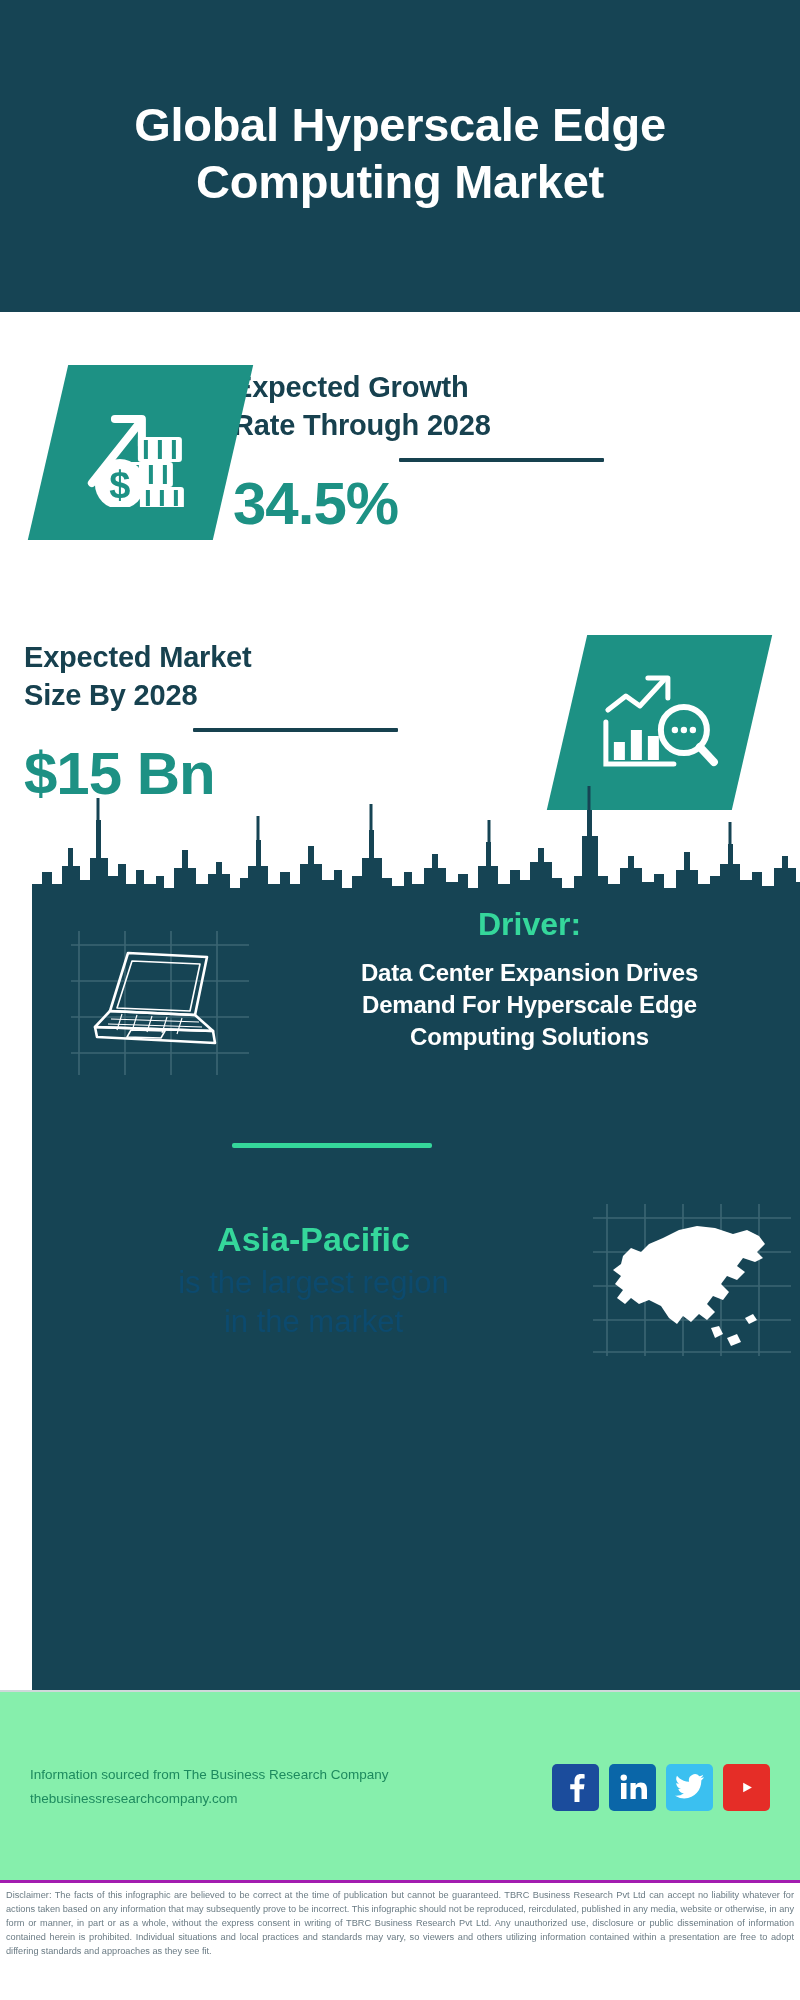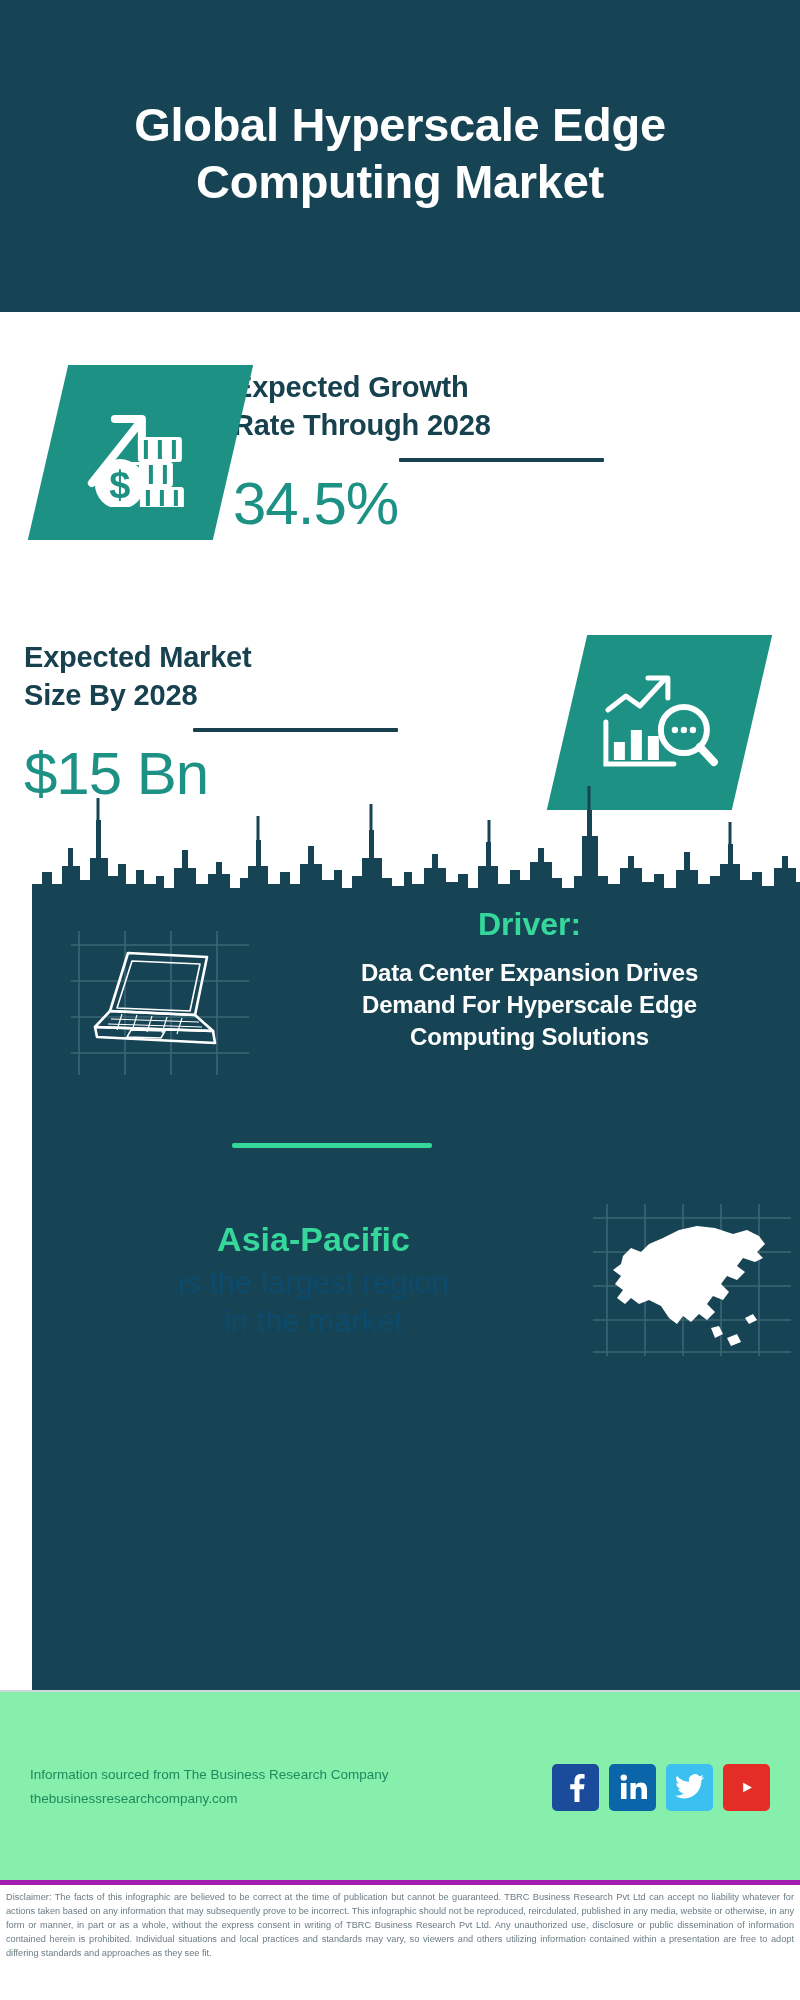--- a/index.html
+++ b/index.html
@@ -46,21 +46,21 @@
   .stat-text{flex:1 1 auto;text-align:left;}
   .stat-label{
     color:#17414f;font-weight:bold;font-size:29px;line-height:1.3;
     letter-spacing:-0.2px;
   }
   .rule{
     width:205px;height:4px;background:#17414f;
     margin:14px auto 10px auto;border-radius:1px;
   }
   .stat-value{
-    color:#1d9184;font-weight:normal;font-size:60px;line-height:1.05;
+    color:#1d9184;font-weight:bold;font-size:60px;line-height:1.05;
     letter-spacing:-1px;
   }
 
   .row1-left{margin-left:48px;}
   .row1-right{padding-right:30px;}
   .row2-left{padding-left:24px;}
   .row2-right{margin-right:48px;}
 
   
   .dark-panel{
@@ -130,21 +130,21 @@
     display:flex;align-items:center;justify-content:center;
   }
   .s-fb{background:#1b4c9c;}
   .s-li{background:#0a66a8;}
   .s-tw{background:#3bc0f0;}
   .s-yt{background:#e52d27;}
 
   
   .disclaimer{
     position:absolute;left:0;top:1880px;width:800px;height:120px;
-    background:#ffffff;border-top:5px solid #a21caf;
+    background:#ffffff;border-top:3px solid #a21caf;
     padding:6px 6px 0 6px;box-sizing:border-box;
   }
   .disclaimer p{
     margin:0;color:#6a7b84;font-size:9.2px;line-height:1.52;
     text-align:justify;
   }
 </style>
 </head>
 <body>
 

